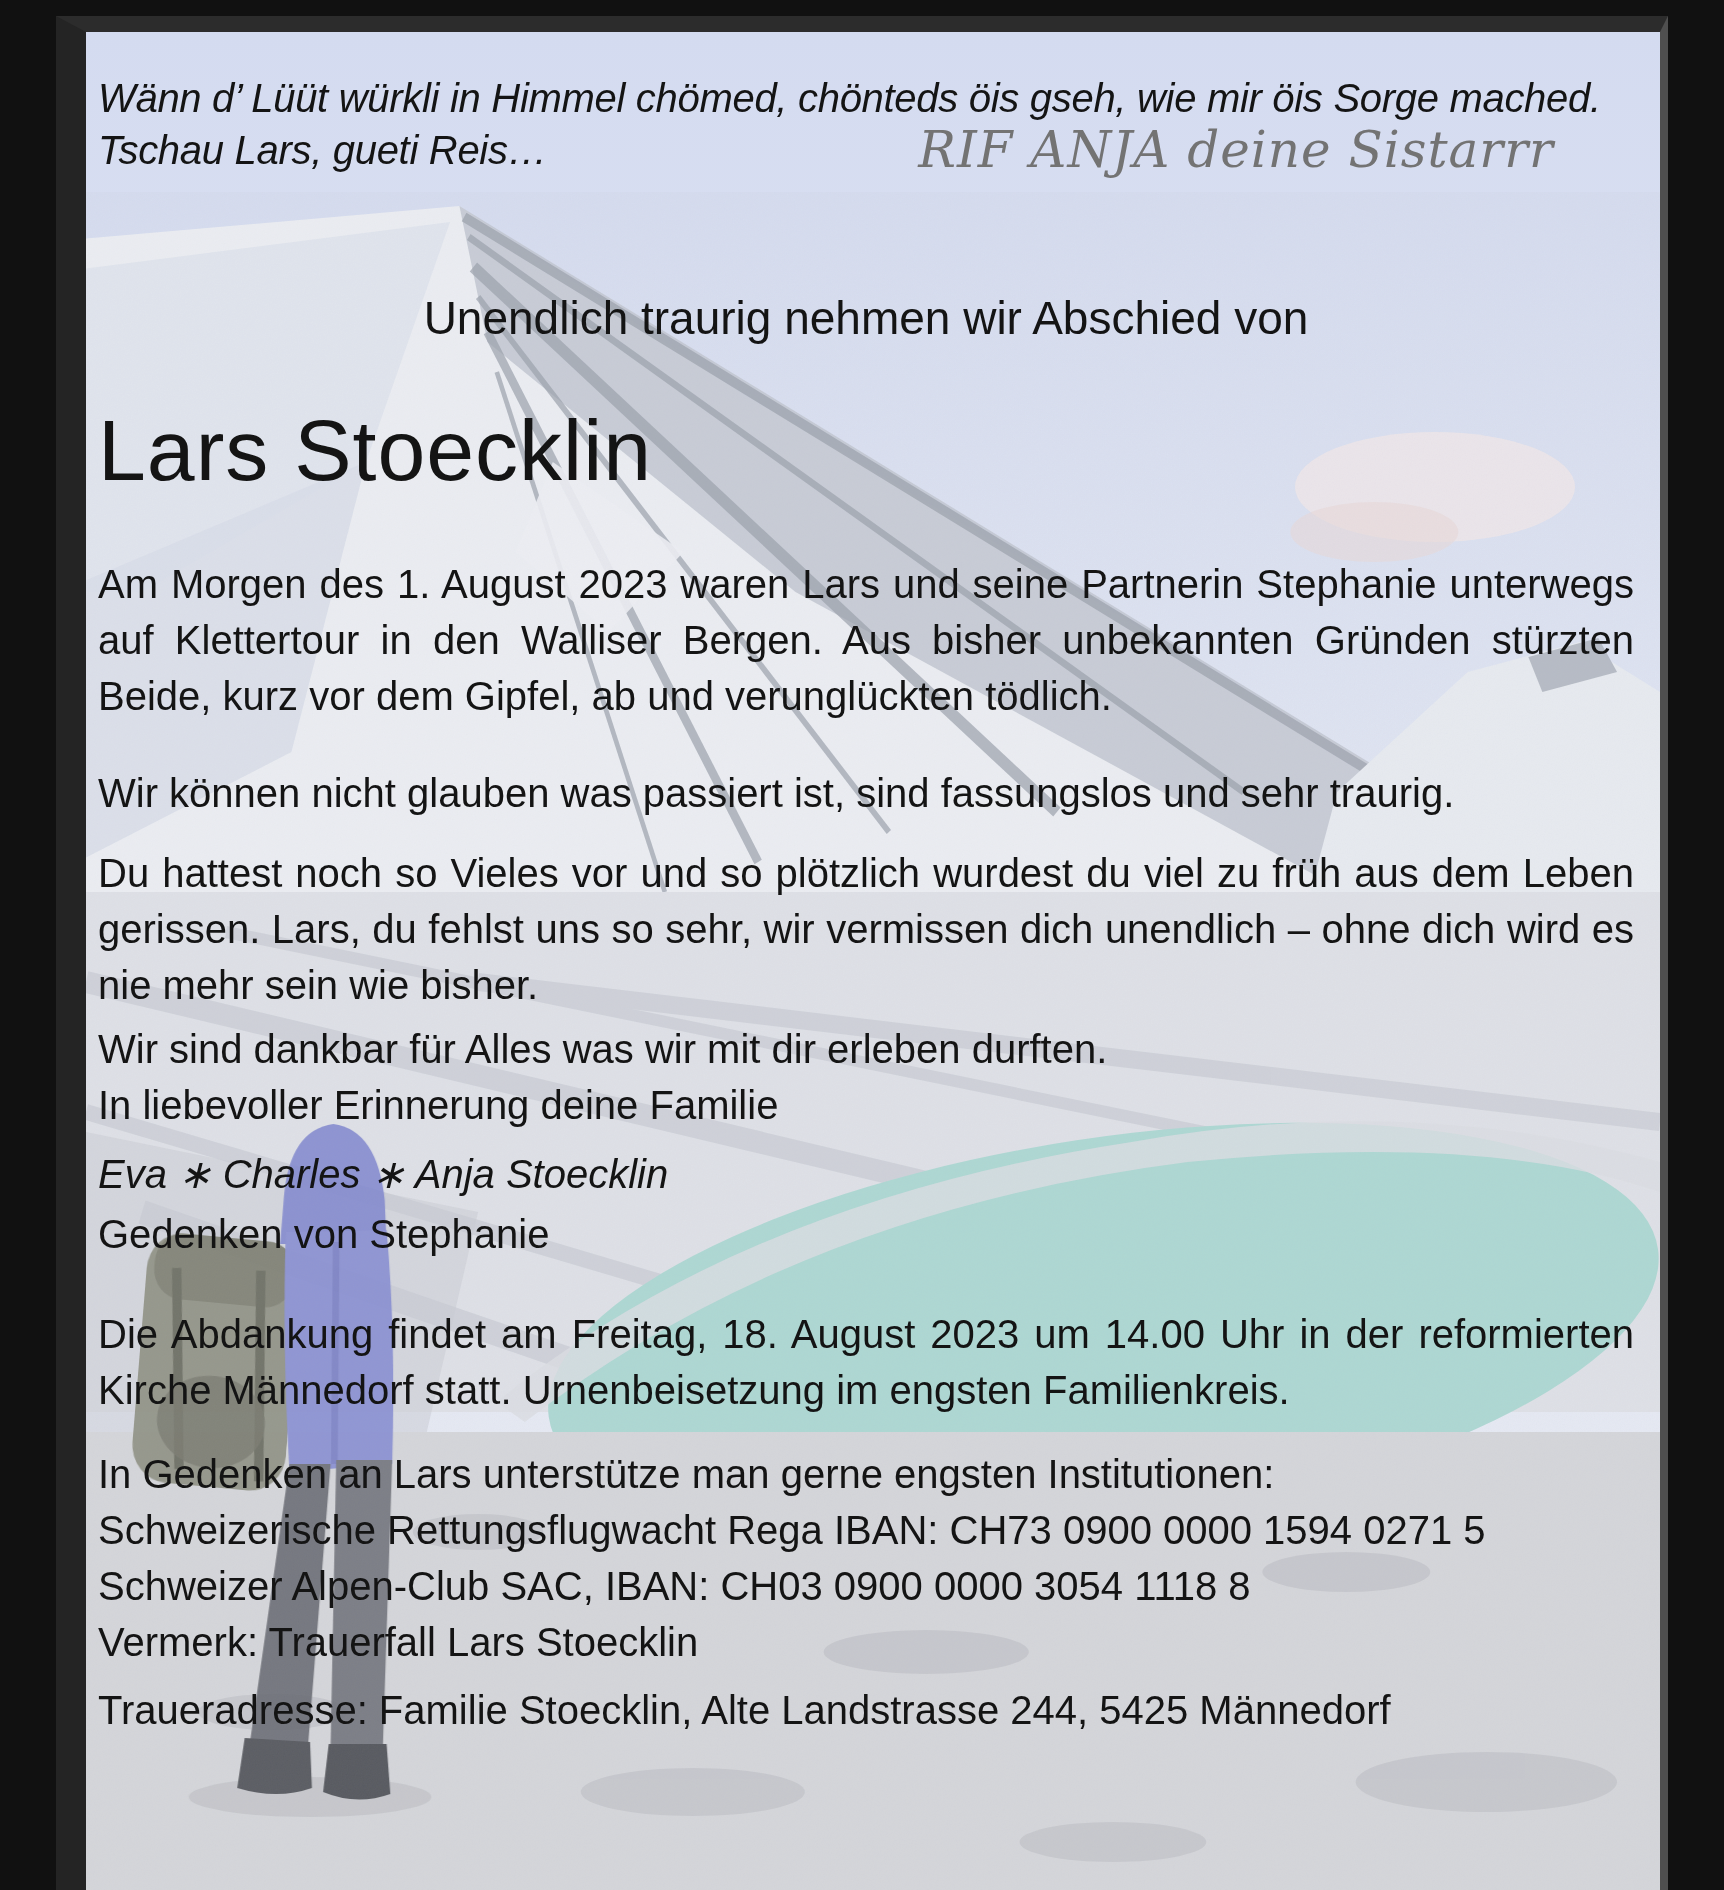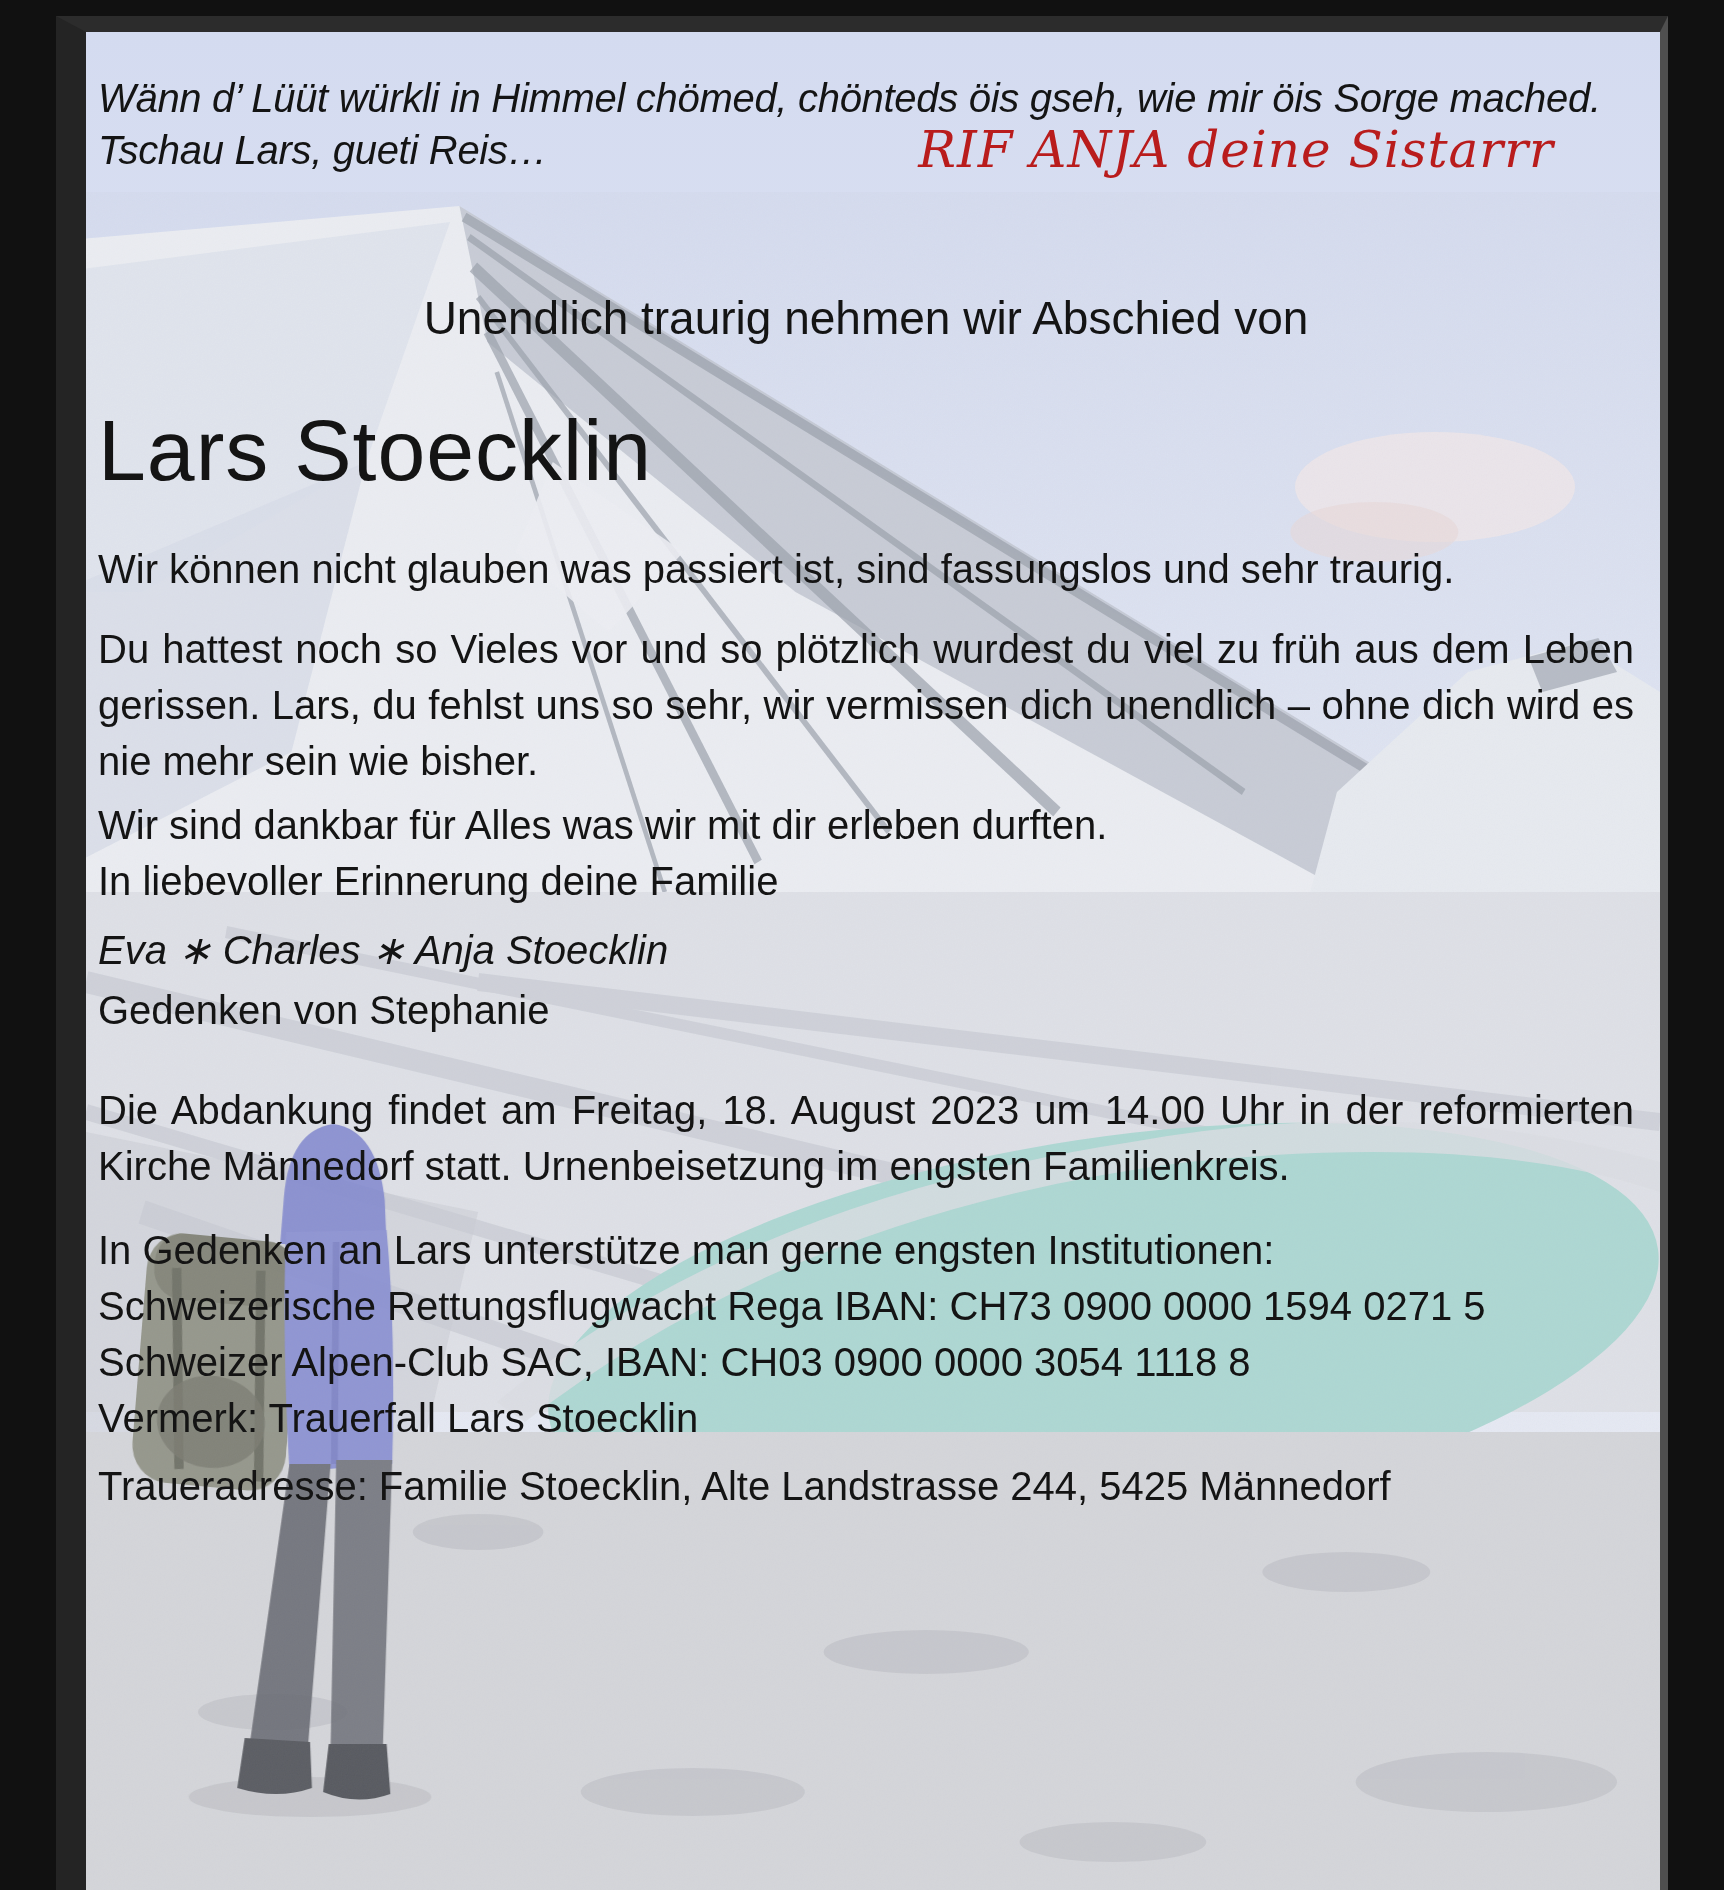--- a/index.html
+++ b/index.html
@@ -14,21 +14,21 @@
     font-family:"Liberation Sans",sans-serif;
     color:#141414;
   }
   .bg{position:absolute;inset:0;width:100%;height:100%;}
   .textcol{position:relative;z-index:2;padding:0 26px 0 12px;}
   .quote-block{position:relative;margin-top:40px;font-style:italic;font-size:40px;line-height:52px;letter-spacing:-0.3px;}
   .quote-line{white-space:nowrap;}
   .signature{
     position:absolute;top:52px;right:80px;
     font-family:"DejaVu Serif",serif;font-style:italic;
-    font-size:50px;letter-spacing:1px;white-space:nowrap;color:#b91c1c;
+    font-size:50px;letter-spacing:1px;white-space:nowrap;color:#737373;
   }
   .intro{margin-top:112px;text-align:center;font-size:46px;line-height:60px;}
   .deceased-name{margin-top:52px;font-size:86px;line-height:100px;letter-spacing:1px;}
   .dates{margin-top:66px;text-align:center;font-size:39px;line-height:50px;}
   .para{font-size:40px;line-height:56px;text-align:justify;}
   .line{font-size:40px;line-height:56px;}
   .p-accident{margin-top:56px;}
   .p-disbelief{margin-top:41px;}
   .p-missing{margin-top:24px;}
   .p-gratitude{margin-top:8px;}
@@ -140,20 +140,21 @@
       <div class="quote-line">Wänn d’ Lüüt würkli in Himmel chömed, chönteds öis gseh, wie mir öis Sorge mached.</div>
       <div class="quote-line">Tschau Lars, gueti Reis…</div>
       <div class="signature">RIF ANJA deine Sistarrr</div>
     </div>
 
     <div class="intro">Unendlich traurig nehmen wir Abschied von</div>
 
     <div class="deceased-name">Lars Stoecklin</div>
 
 
+    <div class="para p-accident">Am Morgen des 1. August 2023 waren Lars und seine Partnerin Stephanie unterwegs auf Klettertour in den Walliser Bergen. Aus bisher unbekannten Gründen stürzten Beide, kurz vor dem Gipfel, ab und verunglückten tödlich.</div>
 
     <div class="para p-disbelief">Wir können nicht glauben was passiert ist, sind fassungslos und sehr traurig.</div>
 
     <div class="para p-missing">Du hattest noch so Vieles vor und so plötzlich wurdest du viel zu früh aus dem Leben gerissen. Lars, du fehlst uns so sehr, wir vermissen dich unendlich – ohne dich wird es nie mehr sein wie bisher.</div>
 
     <div class="p-gratitude">
       <div class="line">Wir sind dankbar für Alles was wir mit dir erleben durften.</div>
       <div class="line">In liebevoller Erinnerung deine Familie</div>
     </div>
 

